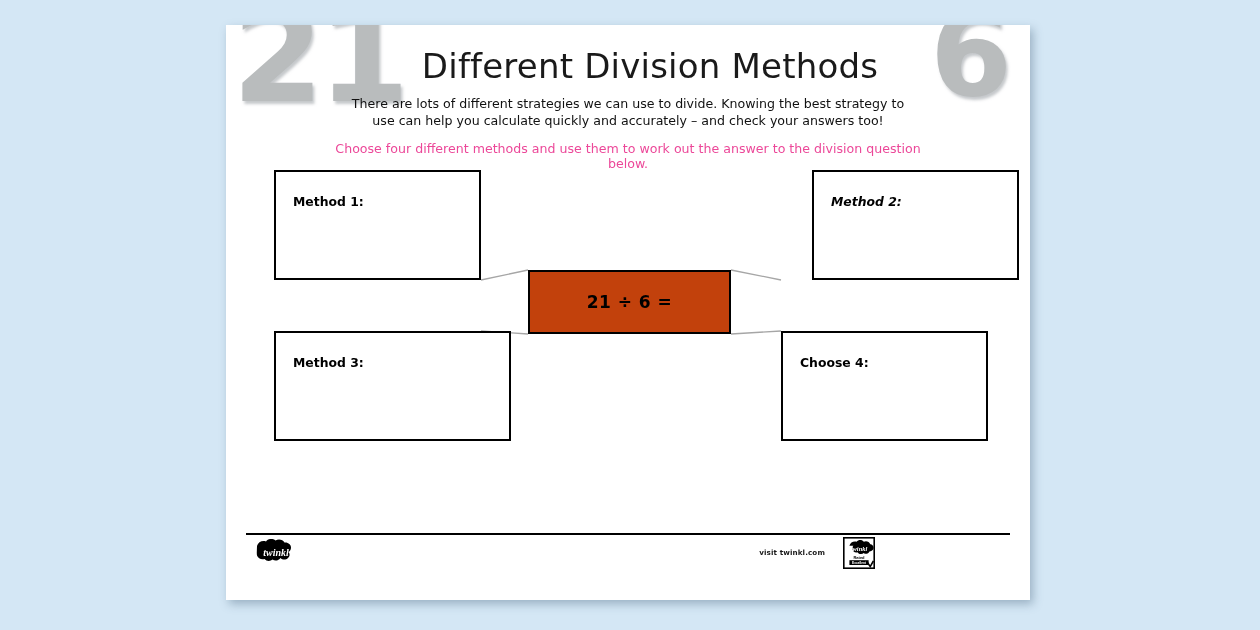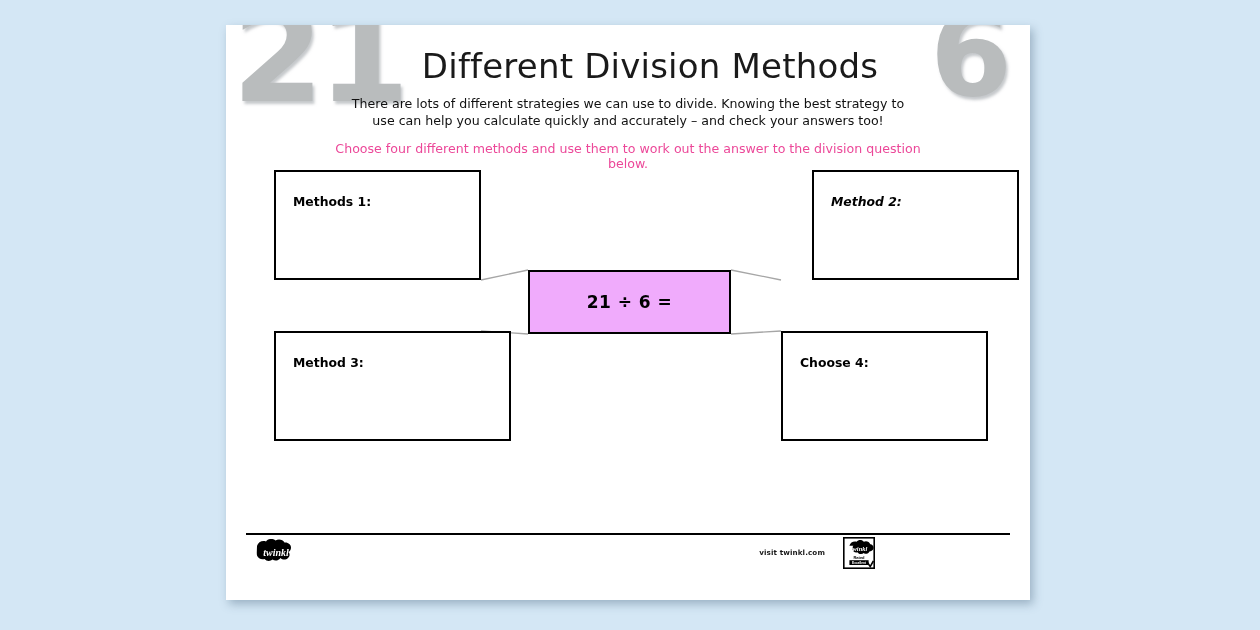--- a/index.html
+++ b/index.html
@@ -109,21 +109,21 @@
   #method-3 { left: 48px;  top: 306px; width: 237px; height: 110px; }
   #method-4 { left: 555px; top: 306px; width: 207px; height: 110px; }
 
   #question-box {
     position: absolute;
     left: 302px;
     top: 245px;
     width: 203px;
     height: 64px;
     border: 2.5px solid #000000;
-    background: #f0abfc;
+    background: #c2410c;
     box-sizing: border-box;
     display: flex;
     align-items: center;
     justify-content: center;
   }
   #question-text {
     font-size: 17px;
     font-weight: bold;
     color: #000000;
     letter-spacing: 0.5px;
@@ -202,21 +202,21 @@
   </div>
 
   <svg id="connectors" viewBox="0 0 804 575" width="804" height="575">
     <line x1="255" y1="255" x2="302" y2="245" stroke="#a6a6a6" stroke-width="1.3"></line>
     <line x1="555" y1="255" x2="505" y2="245" stroke="#a6a6a6" stroke-width="1.3"></line>
     <line x1="255" y1="306" x2="302" y2="309" stroke="#a6a6a6" stroke-width="1.3"></line>
     <line x1="555" y1="306" x2="505" y2="309" stroke="#a6a6a6" stroke-width="1.3"></line>
   </svg>
 
   <div class="method-box" id="method-1">
-    <div class="method-label">Methods 1:</div>
+    <div class="method-label">Method 1:</div>
   </div>
 
   <div class="method-box" id="method-2">
     <div class="method-label">Method 2:</div>
   </div>
 
   <div class="method-box" id="method-3">
     <div class="method-label">Method 3:</div>
   </div>
 

